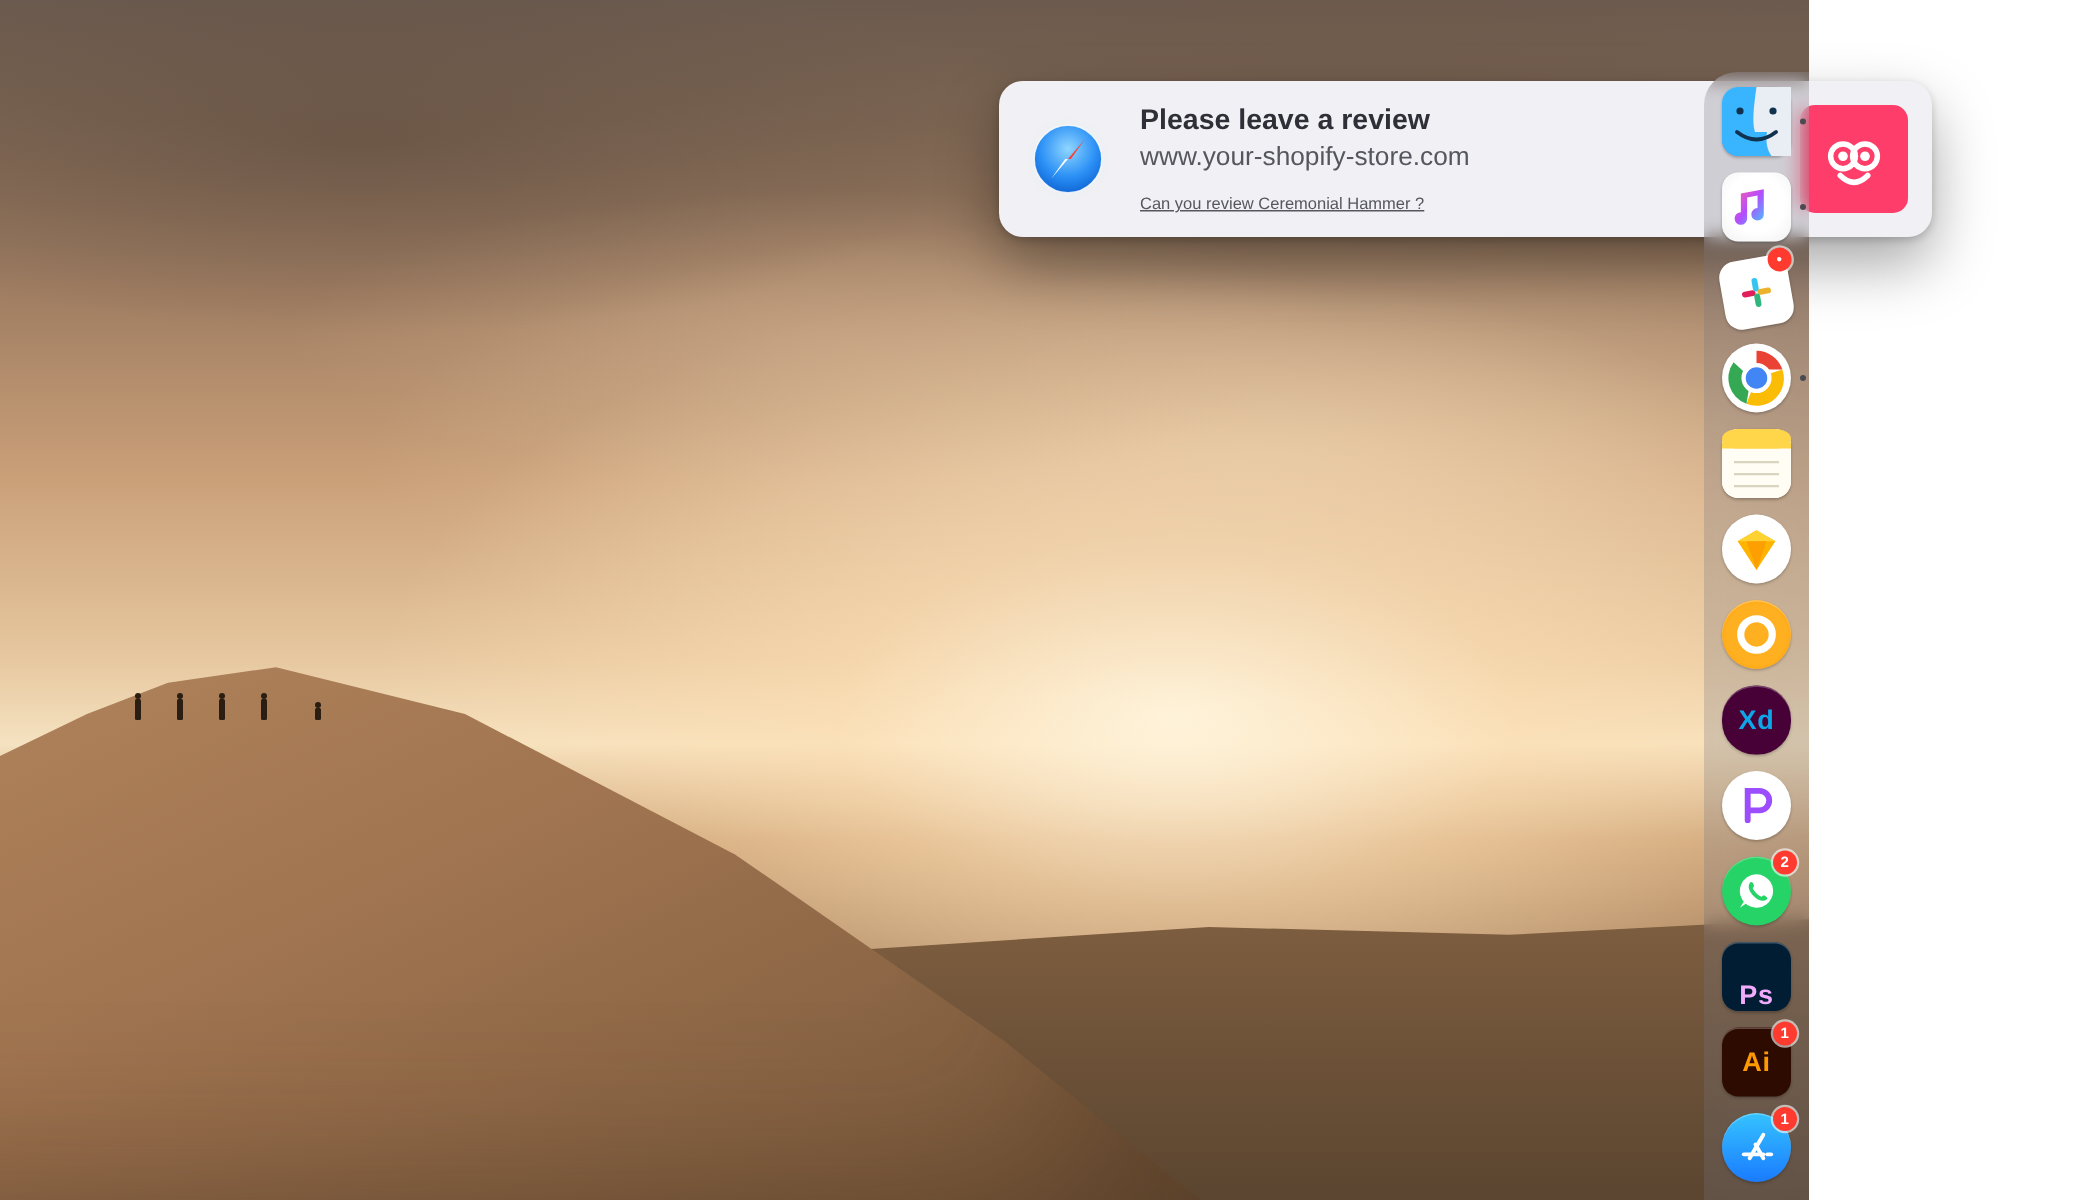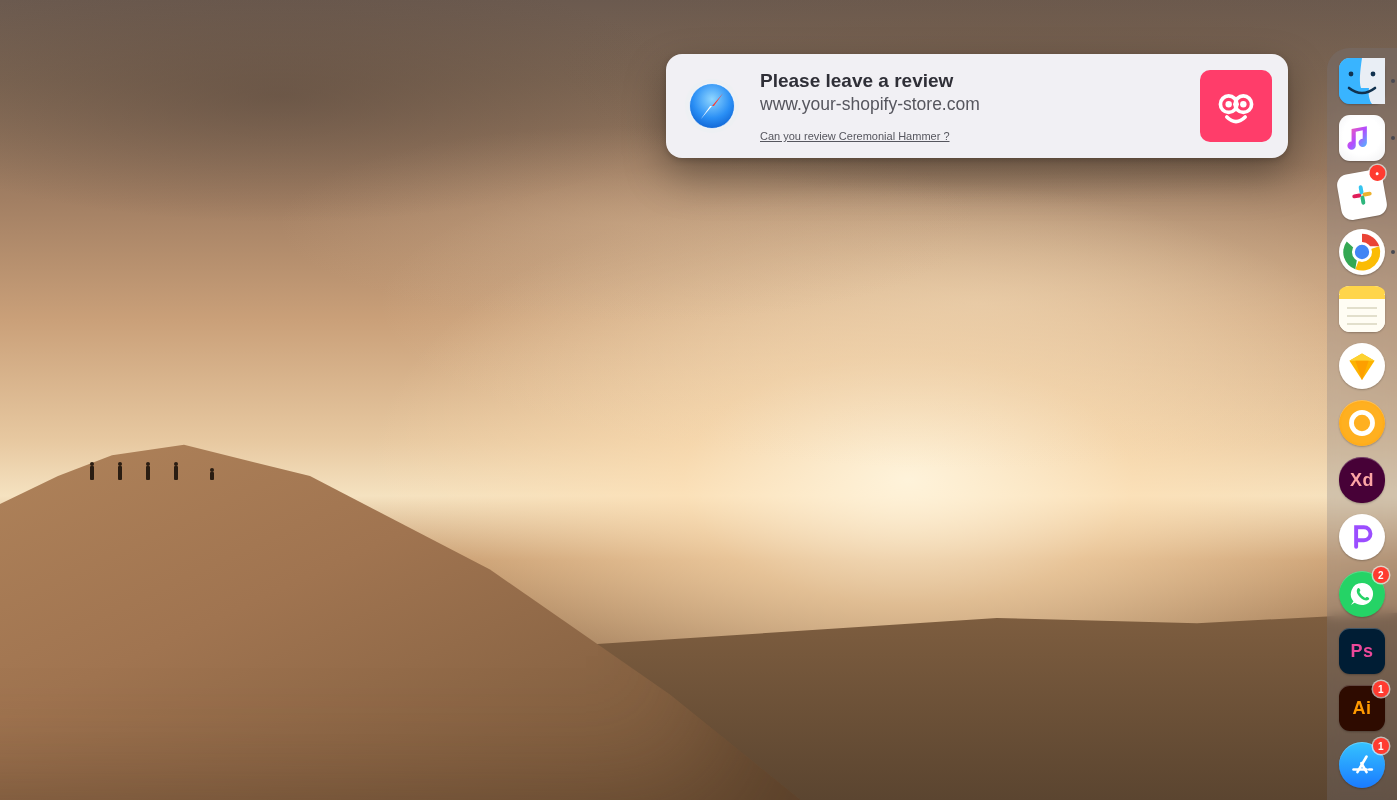--- a/index.html
+++ b/index.html
@@ -1,21 +1,21 @@
 <!DOCTYPE html>
 <html><head>
 <meta charset="utf-8">
 <style>
   * { box-sizing: border-box; margin: 0; padding: 0; }
   html, body { width: 1400px; height: 800px; overflow: hidden; font-family: -apple-system, BlinkMacSystemFont, "Segoe UI", Helvetica, Arial, sans-serif; }
 
   
   .desktop {
     position: relative;
-    width: 1397px; height: 800px;
+    width: 1206px; height: 800px;
     background:
       radial-gradient(ellipse 900px 500px at 65% 60%, rgba(255,244,220,0.95) 0%, rgba(255,224,180,0.6) 25%, rgba(210,168,128,0) 60%),
       linear-gradient(180deg, #6b5a4f 0%, #7e6754 10%, #a27f63 25%, #caa079 40%, #e7c8a0 55%, #f5e2c0 62%, #c69a6e 70%, #8a6748 85%, #5f4733 100%);
   }
   .clouds {
     position: absolute; inset: 0; pointer-events: none;
     background:
       radial-gradient(ellipse 600px 180px at 20% 12%, rgba(90,72,60,0.55), rgba(90,72,60,0) 70%),
       radial-gradient(ellipse 700px 200px at 75% 8%, rgba(110,88,70,0.45), rgba(110,88,70,0) 70%),
       radial-gradient(ellipse 500px 140px at 45% 28%, rgba(210,175,140,0.5), rgba(210,175,140,0) 70%),
@@ -97,24 +97,24 @@
     box-shadow: 0 0 0 1.5px rgba(255,255,255,0.6);
   }
   
   .i-finder { background: linear-gradient(180deg,#4ec7ff,#1a8ff0); }
   .i-music  { background: radial-gradient(circle at 50% 45%, #fff 55%, #f1f1f3 100%); }
   .i-slack  { background: #fff; transform: rotate(-10deg); }
   .i-chrome { background: #fff; border-radius: 50%; }
   .i-notes  { background: linear-gradient(180deg,#ffe26a 0 28%, #fffdf4 28% 100%); }
   .i-sketch { background: radial-gradient(circle at 50% 40%, #fff 60%, #fff 100%); border-radius:50%; }
   .i-origin { background: radial-gradient(circle at 50% 50%, #ffb020 60%, #ff9c00 100%); border-radius:50%; }
-  .i-xd     { background: #470137; color:#fca5a5;border-radius:22px; }
+  .i-xd     { background: #470137; color:#0ea5e9;border-radius:22px; }
   .i-proto  { background:#fff; border-radius:50%; }
   .i-whats  { background:#25d366; border-radius:50%; }
-  .i-ps     { background:#001d34; color:#ec4899; }
+  .i-ps     { background:#001d34; color:#f0abfc;align-items:flex-end; }
   .i-ai     { background:#2e0b00; color:#ff9a00; }
   .i-appst  { background: linear-gradient(180deg,#35c3ff,#1a7bff); border-radius:50%; }
 
   .txt { font-family: "Helvetica Neue", Arial, sans-serif; }
 </style>
 </head>
 <body>
 
 <div class="desktop">
   <div class="clouds"></div>

